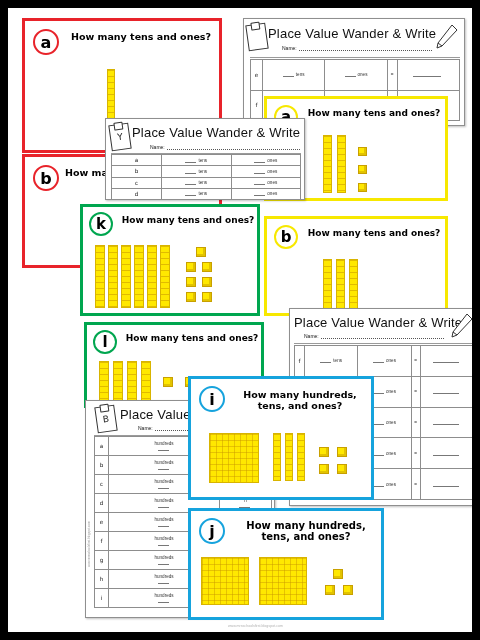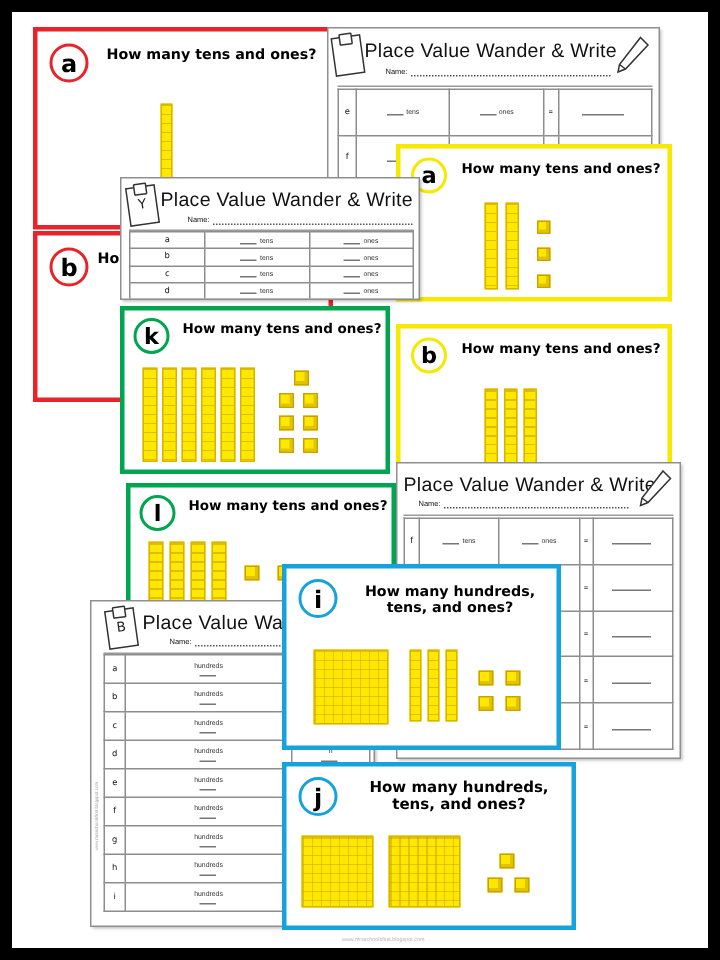--- a/index.html
+++ b/index.html
@@ -56,21 +56,21 @@
   .cubewrap { display:flex; flex-direction:column; }
   .cuberow { display:flex; }
   .cube {
     background:#ffe800; border:1px solid #c8a000;
     box-shadow:inset -2px -2px 0 rgba(190,150,0,.45);
   }
 
   
   .sheet {
     position:absolute; background:#fff; border:1px solid #8f8f8f;
-    box-shadow:1px 1px 2px rgba(0,0,0,.25); overflow:hidden;
+    box-shadow:1px 1px 2px rgba(0,0,0,.25); overflow:hidden;margin-left:25px;
   }
   .sheet-title {
     font-family:"Liberation Sans", sans-serif; color:#111;
     white-space:nowrap; letter-spacing:.2px;
   }
   .clip {
     position:absolute; background:#fff; border:1.2px solid #333;
     transform:rotate(-8deg);
     display:flex; align-items:center; justify-content:center;
     font-family:"DejaVu Sans", sans-serif; color:#222;

